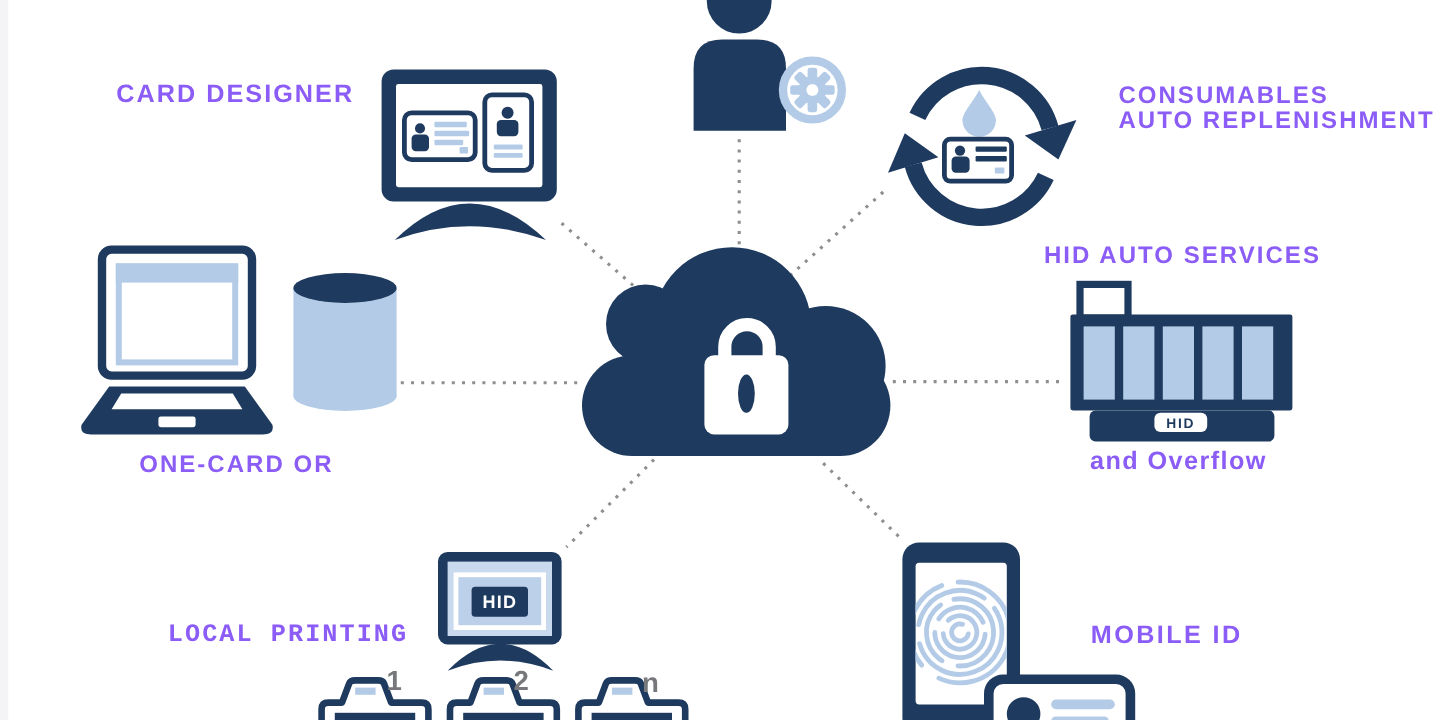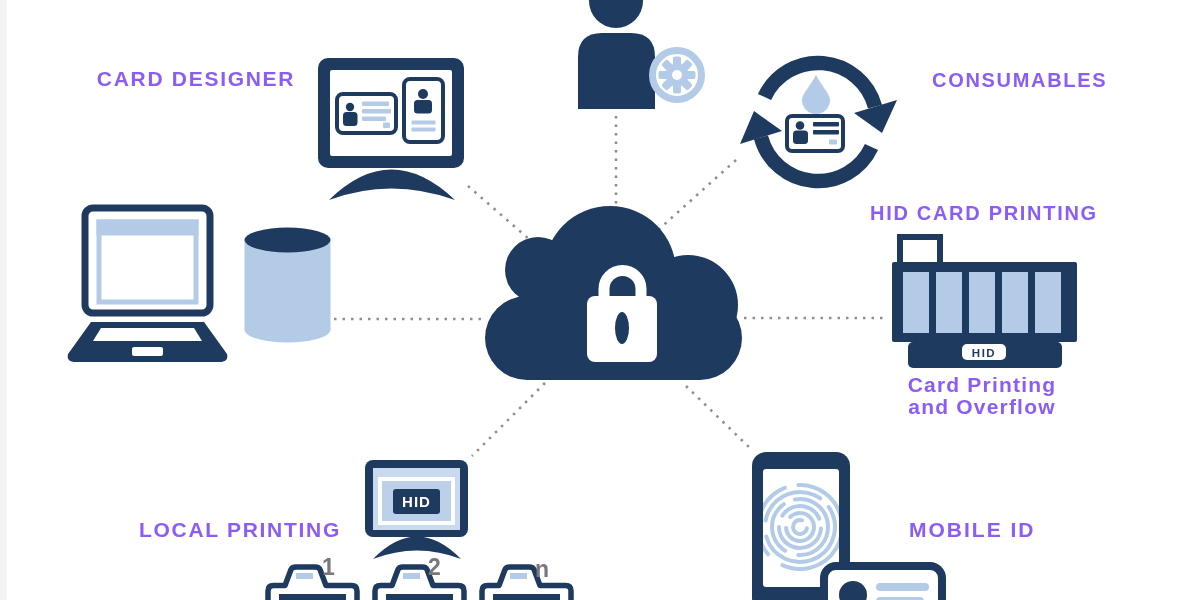--- a/index.html
+++ b/index.html
@@ -197,28 +197,29 @@
       <rect x="876" y="583" width="53" height="8" rx="4" fill="#b3cbe7"></rect>
       <rect x="876" y="597" width="48" height="8" rx="4" fill="#b3cbe7"></rect>
     </g>
   </svg>
 
   
   <div class="lbl center" style="left:196px; top:68px;">CARD DESIGNER</div>
 
   <div class="lbl" style="left:932px; top:70px; font-size:20px; line-height:21px;">
     <span class="line">CONSUMABLES</span>
+    <span class="line">AUTO REPLENISHMENT</span>
   </div>
 
-  <div class="lbl" style="left:870px; top:202px; font-size:20px;">HID CARD PRINTING</div>
+  <div class="lbl" style="left:870px; top:202px; font-size:20px;">HID AUTO SERVICES</div>
 
   <div class="lbl center caption" style="left:982px; top:374px;">
-    <span class="line">Card Printing</span>
     <span class="line">and Overflow</span>
   </div>
 
   <div class="lbl center" style="left:197px; top:376px; font-size:20px;">
+    <span class="line">ONE-CARD OR</span>
   </div>
 
-  <div class="lbl center" style="left:240px; top:519px;">LOCAL PRINTING</div>
+  <div class="lbl center" style="left:240px; top:519px;font-family:Liberation Mono, monospace;">LOCAL PRINTING</div>
 
   <div class="lbl" style="left:877px; top:519px; letter-spacing:2px;margin-left:32px;">MOBILE ID</div>
 </div>
 
 </body></html>

